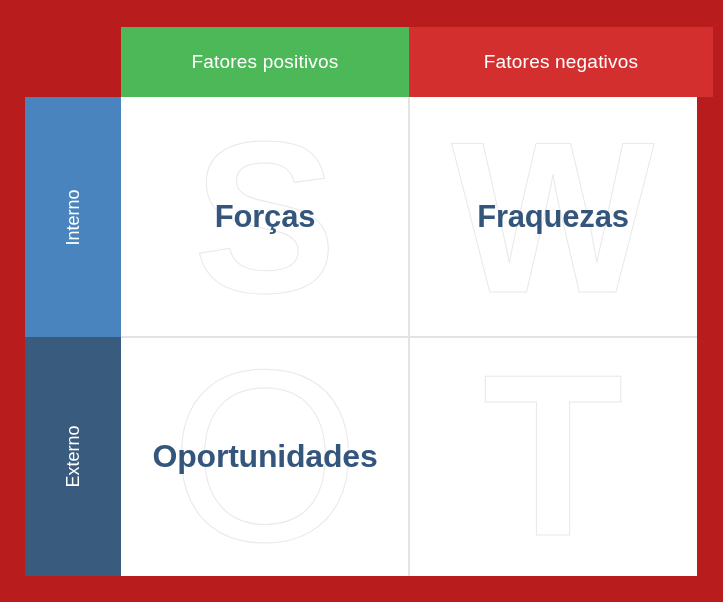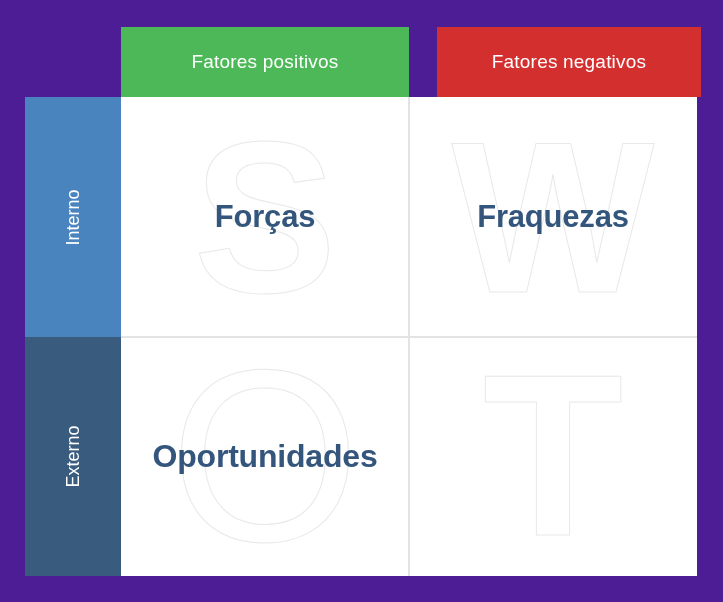--- a/index.html
+++ b/index.html
@@ -10,21 +10,21 @@
   body {
     width: 723px;
     height: 602px;
     overflow: hidden;
     font-family: "Liberation Sans", sans-serif;
   }
   #matrix {
     position: relative;
     width: 723px;
     height: 602px;
-    background: #4c1d95;
+    background: #b91c1c;
   }
 
   
   .col-header {
     position: absolute;
     top: 27px;
     height: 70px;
     display: flex;
     align-items: center;
     justify-content: center;
@@ -34,23 +34,22 @@
     letter-spacing: 0.2px;
     -webkit-font-smoothing: antialiased;
   }
   #header-positive {
     left: 121px;
     width: 288px;
     background: #4CB857;
   }
   #header-negative {
     left: 409px;
-    width: 264px;
+    width: 304px;
     background: #D32F2F;
-    margin-left: 28px;
   }
 
   
   .row-header {
     position: absolute;
     left: 25px;
     width: 96px;
     display: flex;
     align-items: center;
     justify-content: center;

